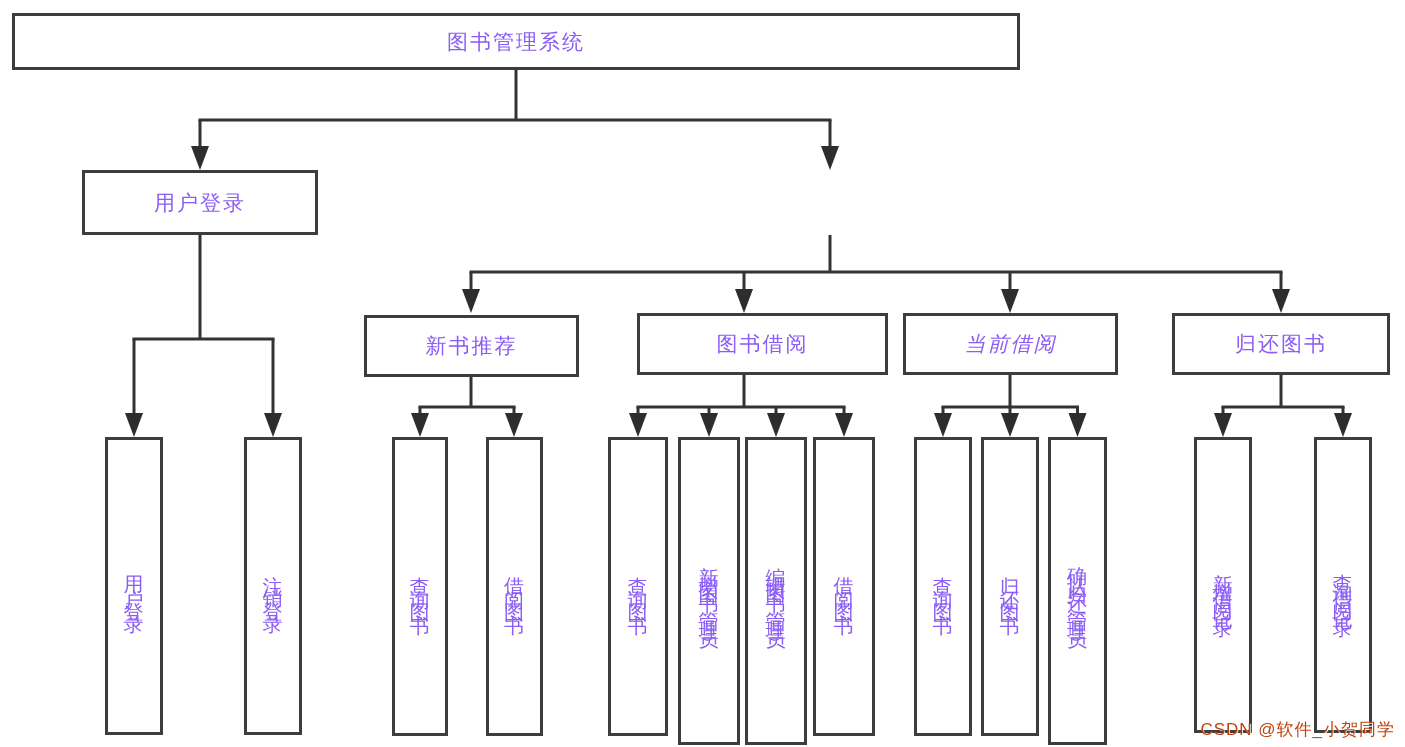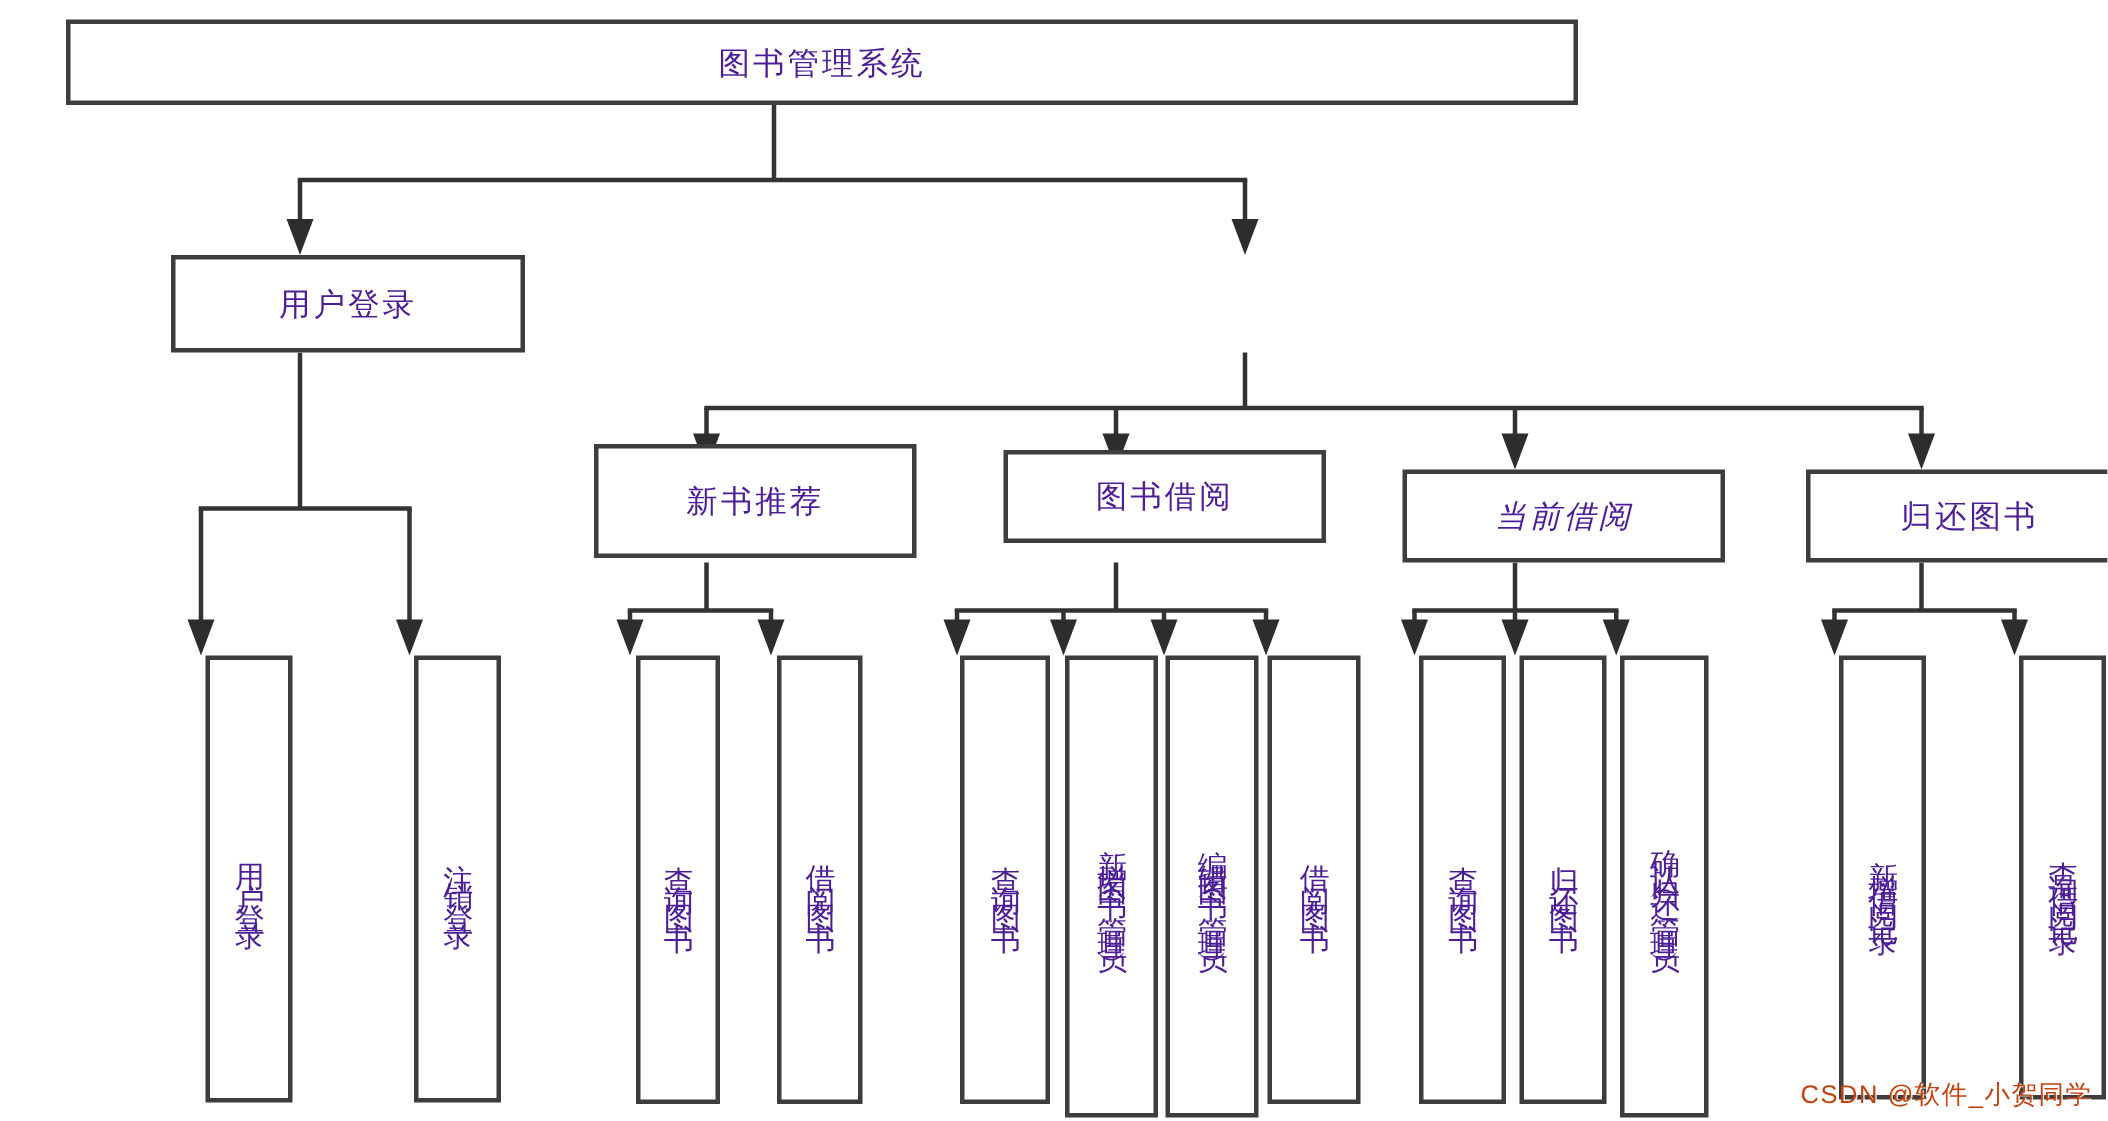--- a/index.html
+++ b/index.html
@@ -31,22 +31,21 @@
   }
   .node {
     position: absolute;
     box-sizing: border-box;
     background: #ffffff;
     border: 3px solid #3d3d3d;
     display: flex;
     align-items: center;
     justify-content: center;
     z-index: 1;
-    color: #4c1d95;
-    margin-left: 32px;
+    color: #8b5cf6;
   }
   .node.h span {
     font-size: 21px;
     letter-spacing: 2px;
     white-space: nowrap;
   }
   .node.v span {
     writing-mode: vertical-rl;
     text-orientation: mixed;
     font-size: 20px;
@@ -151,24 +150,24 @@
   </svg>
 
   <div class="node h" style="left:12px; top:13px; width:1008px; height:57px;">
     <span>图书管理系统</span>
   </div>
 
   <div class="node h" style="left:82px; top:170px; width:236px; height:65px;">
     <span>用户登录</span>
   </div>
 
-  <div class="node h" style="left:364px; top:296px; width:215px; height:76px;">
+  <div class="node h" style="left:364px; top:315px; width:215px; height:62px;">
     <span>新书推荐</span>
   </div>
-  <div class="node h" style="left:637px; top:300px; width:215px; height:62px;">
+  <div class="node h" style="left:637px; top:313px; width:251px; height:62px;">
     <span>图书借阅</span>
   </div>
   <div class="node h" style="left:903px; top:313px; width:215px; height:62px;font-style:italic;">
     <span>当前借阅</span>
   </div>
   <div class="node h" style="left:1172px; top:313px; width:218px; height:62px;">
     <span>归还图书</span>
   </div>
 
   <div class="node v" style="left:105px; top:437px; width:58px; height:298px;">

